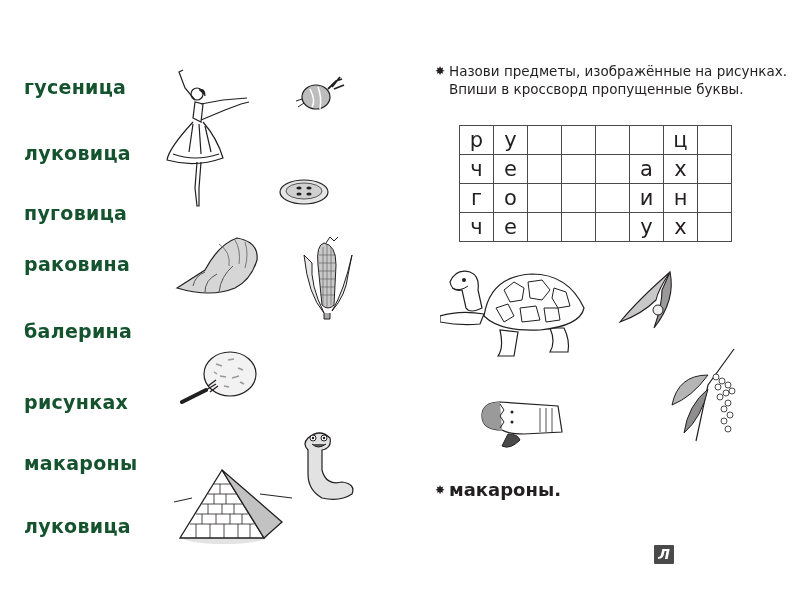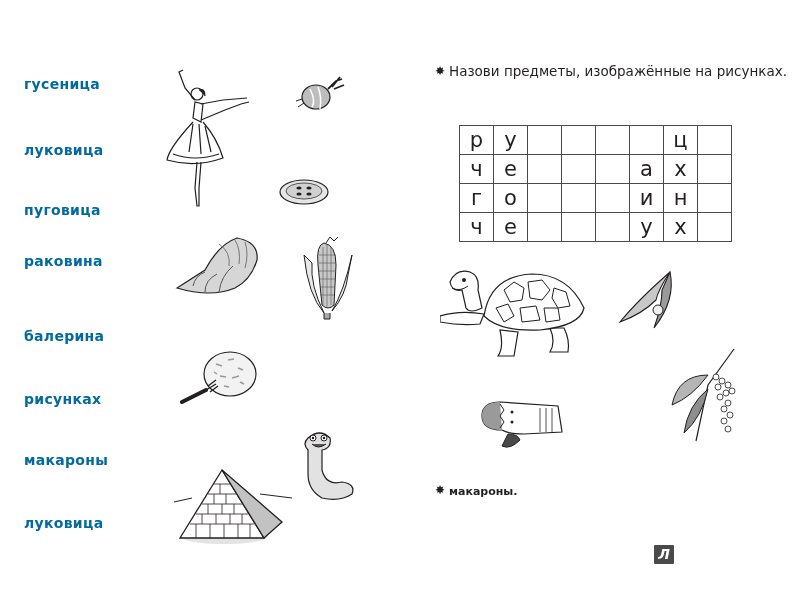--- a/index.html
+++ b/index.html
@@ -1,29 +1,29 @@
 <!DOCTYPE html>
 <html><head>
   <meta charset="utf-8">
   <style>
     html, body { margin: 0; padding: 0; }
     body {
       width: 800px; height: 608px; background: #ffffff; position: relative;
       overflow: hidden; font-family: "DejaVu Sans", sans-serif; color: #231f20;
     }
     .word {
-      position: absolute; left: 24px; font-size: 14px; font-weight: bold;
-      letter-spacing: 0.3px; color: #0369a1;
+      position: absolute; left: 24px; font-size: 19px; font-weight: bold;
+      letter-spacing: 0.3px; color: #14532d;
     }
     .pic { position: absolute; }
     .task {
       position: absolute; font-size: 13.5px; line-height: 18px; color: #231f20;
     }
     .task .star { position: absolute; left: -14px; top: 0; font-size: 12px; }
-    .task b { font-weight: bold; font-size: 11px; }
+    .task b { font-weight: bold; font-size: 18px; }
     .grid {
       position: absolute; left: 459px; top: 125px; border-collapse: collapse;
     }
     .grid td {
       width: 33px; height: 28px; border: 1.4px solid #4a4a4a; padding: 0;
       text-align: center; vertical-align: middle; font-size: 21px; line-height: 21px;
       color: #231f20;
     }
     .logo {
       position: absolute; left: 654px; top: 545px; width: 20px; height: 19px;
@@ -32,21 +32,21 @@
     }
   </style>
 </head>
 <body>
 
 <div>
   <div class="word" style="top:76px">гусеница</div>
   <div class="word" style="top:142px">луковица</div>
   <div class="word" style="top:202px">пуговица</div>
   <div class="word" style="top:253px">раковина</div>
-  <div class="word" style="top:328px">балерина</div>
+  <div class="word" style="top:320px">балерина</div>
   <div class="word" style="top:391px">рисунках</div>
   <div class="word" style="top:452px">макароны</div>
   <div class="word" style="top:515px">луковица</div>
 </div>
 
 <svg class="pic" style="left:165px;top:68px" width="90" height="145" viewBox="0 0 90 145">
   <g fill="none" stroke="#231f20" stroke-width="1.2">
     <circle cx="32" cy="26" r="6" fill="#fff"></circle>
     <path d="M34 22 q6 -2 6 6" fill="#231f20"></path>
     <path d="M30 32 L20 20 L14 4 L18 2"></path>
@@ -112,20 +112,21 @@
   <path d="M48 4 L90 72 L108 56 Z" fill="#c2c2c2" stroke="#231f20" stroke-width="1.3"></path>
   <g stroke="#231f20" stroke-width="0.8">
     <path d="M40 18 L56 18 M34 28 L62 28 M28 38 L68 38 M22 48 L74 48 M16 58 L80 58"></path>
     <path d="M46 18 L46 28 M52 28 L52 38 M40 28 L40 38 M34 38 L34 48 M48 38 L48 48 M60 38 L60 48 M28 48 L28 58 M42 48 L42 58 M56 48 L56 58 M68 48 L68 58 M22 58 L22 72 M36 58 L36 72 M50 58 L50 72 M64 58 L64 72 M76 58 L76 72"></path>
   </g>
 </svg>
 
 <div class="task" style="left:449px;top:62px">
   <span class="star">✸</span>
   <div>Назови предметы, изображённые на рисунках.</div>
+  <div>Впиши в кроссворд пропущенные буквы.</div>
 </div>
 
 <table class="grid">
   <tbody>
       <tr>
     <td>р</td>
     <td>у</td>
     <td></td>
     <td></td>
     <td></td>

